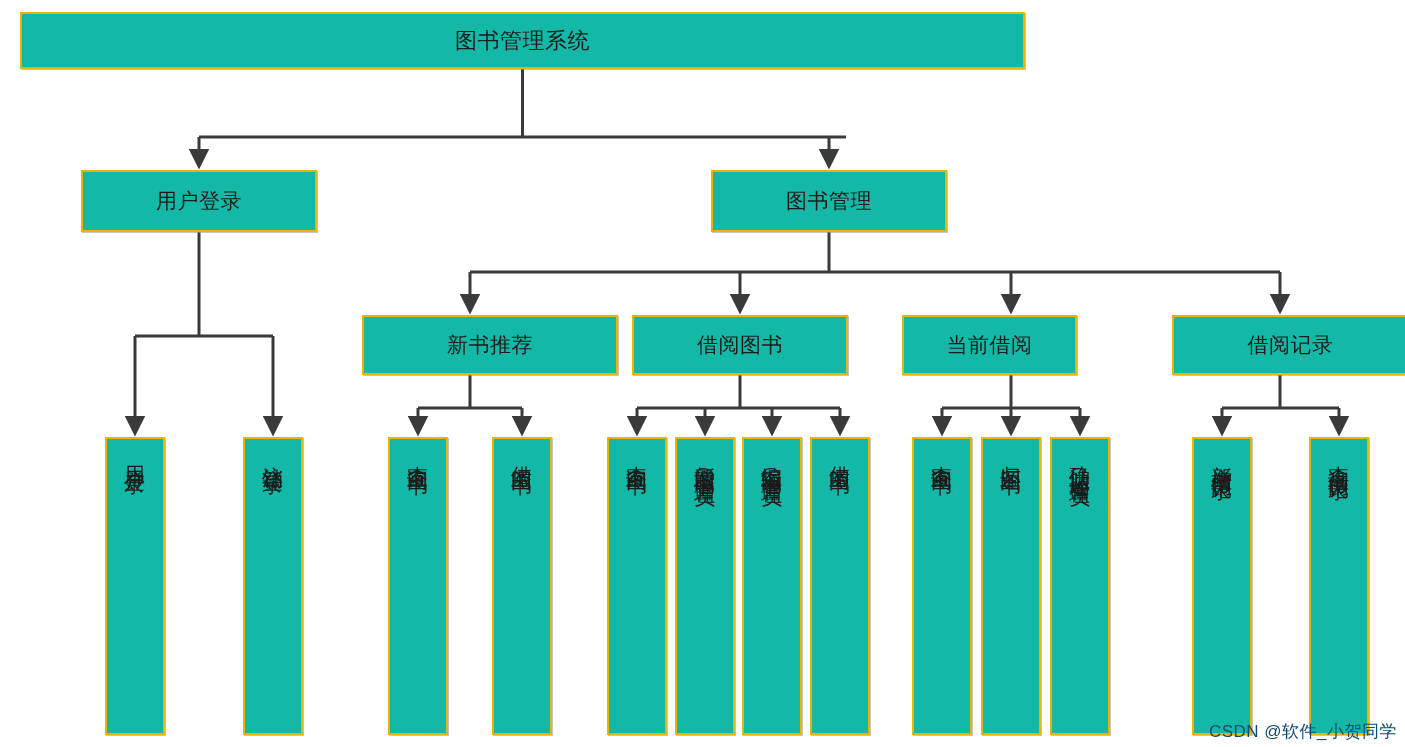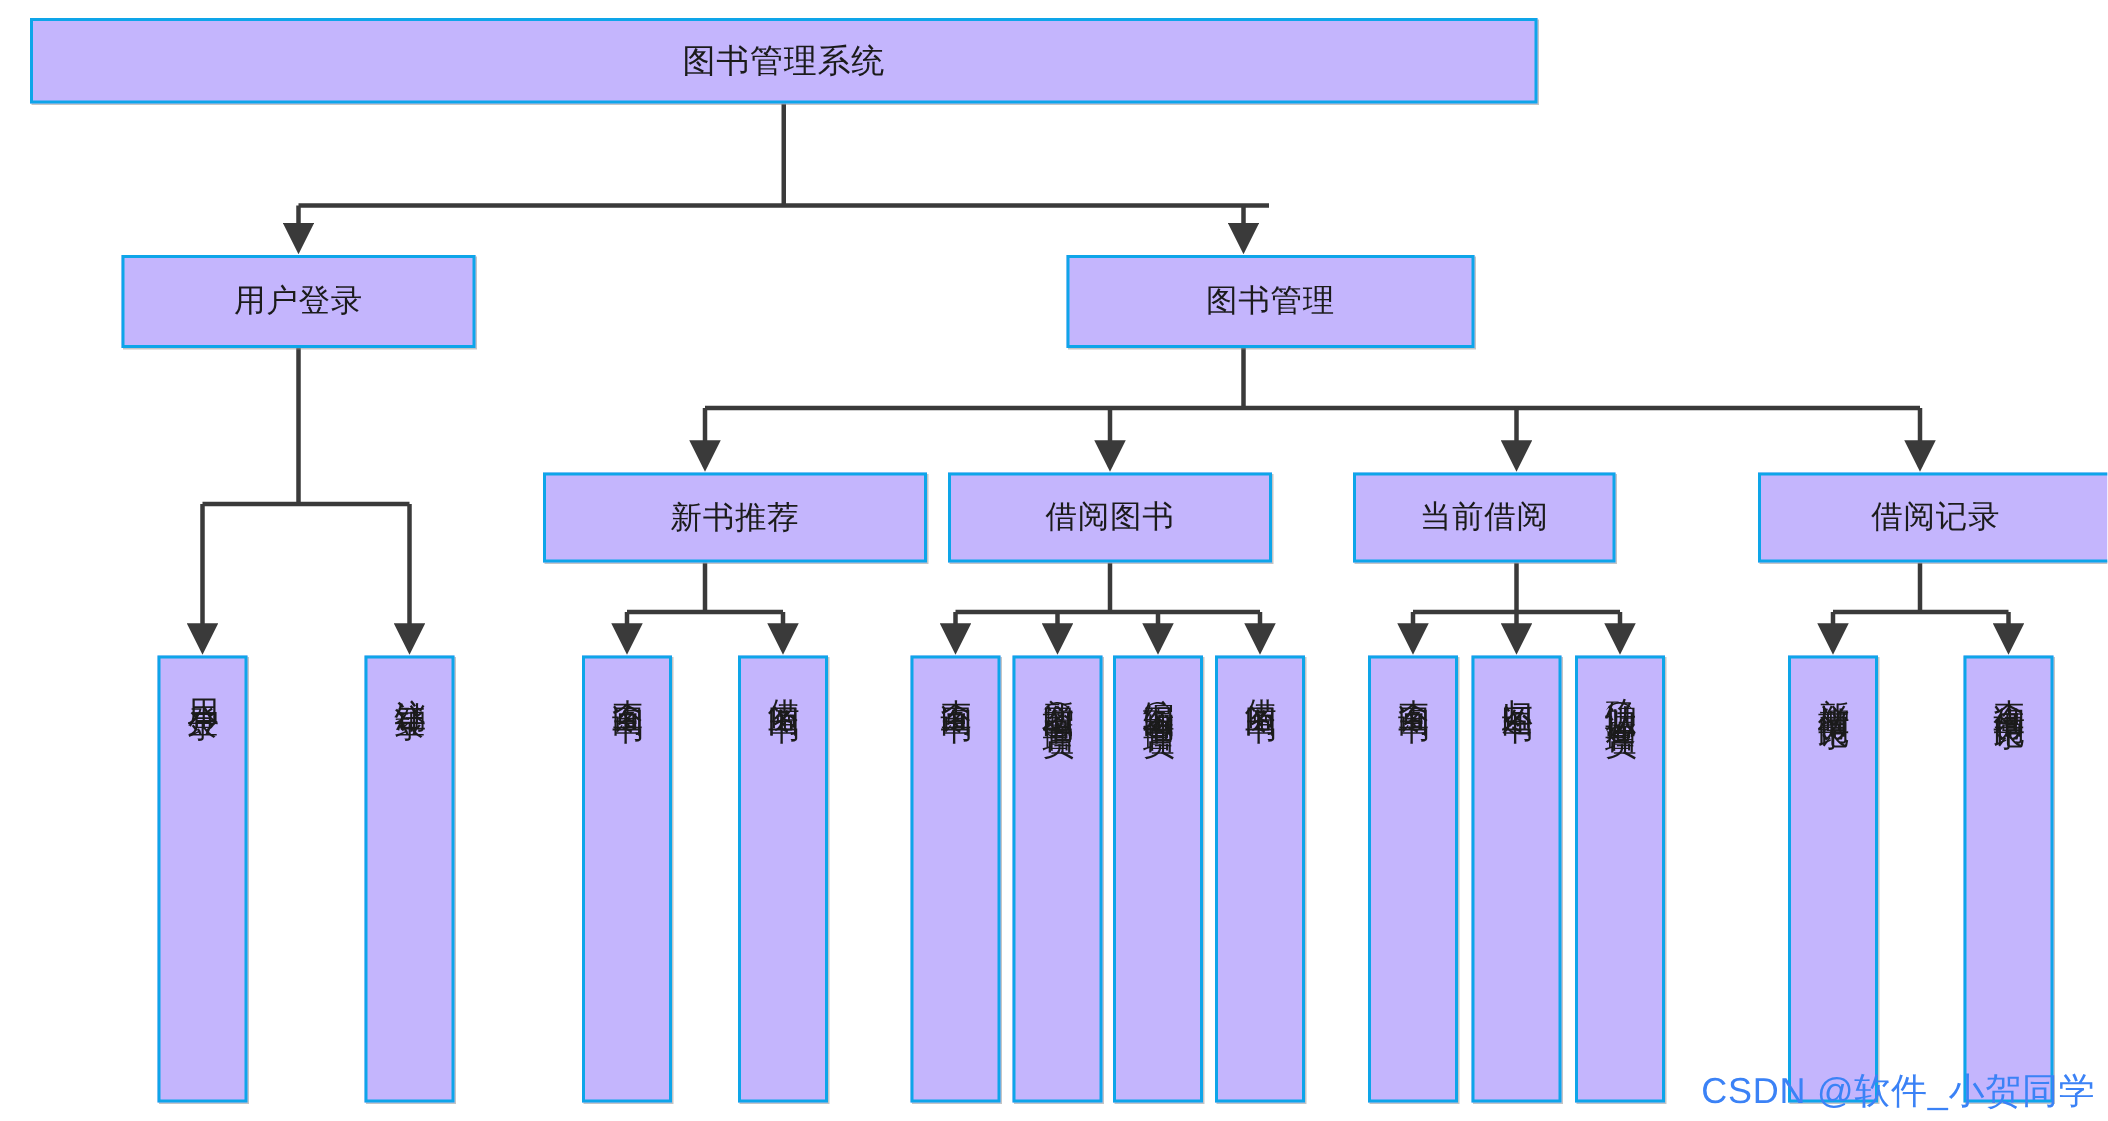--- a/index.html
+++ b/index.html
@@ -21,22 +21,22 @@
   #edge-layer {
     position: absolute;
     left: 0;
     top: 0;
     width: 1405px;
     height: 747px;
   }
   .node {
     position: absolute;
     box-sizing: border-box;
-    background: #c4b5fd;
-    border: 2px solid #0ea5e9;
+    background: #14b8a6;
+    border: 2px solid #eab308;
     display: flex;
     align-items: center;
     justify-content: center;
     z-index: 3;
     box-shadow: 1px 1px 0 rgba(150,150,150,0.55);
   }
   .node-label {
     color: #1b1b1b;
     font-size: 21px;
     line-height: 1.16;
@@ -57,22 +57,22 @@
     white-space: nowrap;
     display: block;
   }
   #root-node .node-label {
     font-size: 22px;
   }
   #watermark {
     position: absolute;
     right: 8px;
     bottom: 4px;
-    color: #3b82f6;
-    font-size: 24px;
+    color: #0c4a6e;
+    font-size: 17px;
     letter-spacing: 0.5px;
     z-index: 9;
     white-space: nowrap;
     pointer-events: none;
   }
 </style>
 </head>
 <body>
 
 <div id="diagram-root">
@@ -127,21 +127,21 @@
     </g>
   </svg>
 
   <div class="node" id="root-node" style="left:20px; top:12px; width:1005px; height:57px;">
     <span class="node-label">图书管理系统</span>
   </div>
 
   <div class="node" style="left:81px; top:170px; width:236px; height:62px;">
     <span class="node-label">用户登录</span>
   </div>
-  <div class="node" style="left:711px; top:170px; width:272px; height:62px;">
+  <div class="node" style="left:711px; top:170px; width:236px; height:62px;">
     <span class="node-label">图书管理</span>
   </div>
 
   <div class="node" style="left:362px; top:315px; width:256px; height:60px;font-family:Liberation Serif, serif;">
     <span class="node-label">新书推荐</span>
   </div>
   <div class="node" style="left:632px; top:315px; width:216px; height:60px;">
     <span class="node-label">借阅图书</span>
   </div>
   <div class="node" style="left:902px; top:315px; width:175px; height:60px;">

